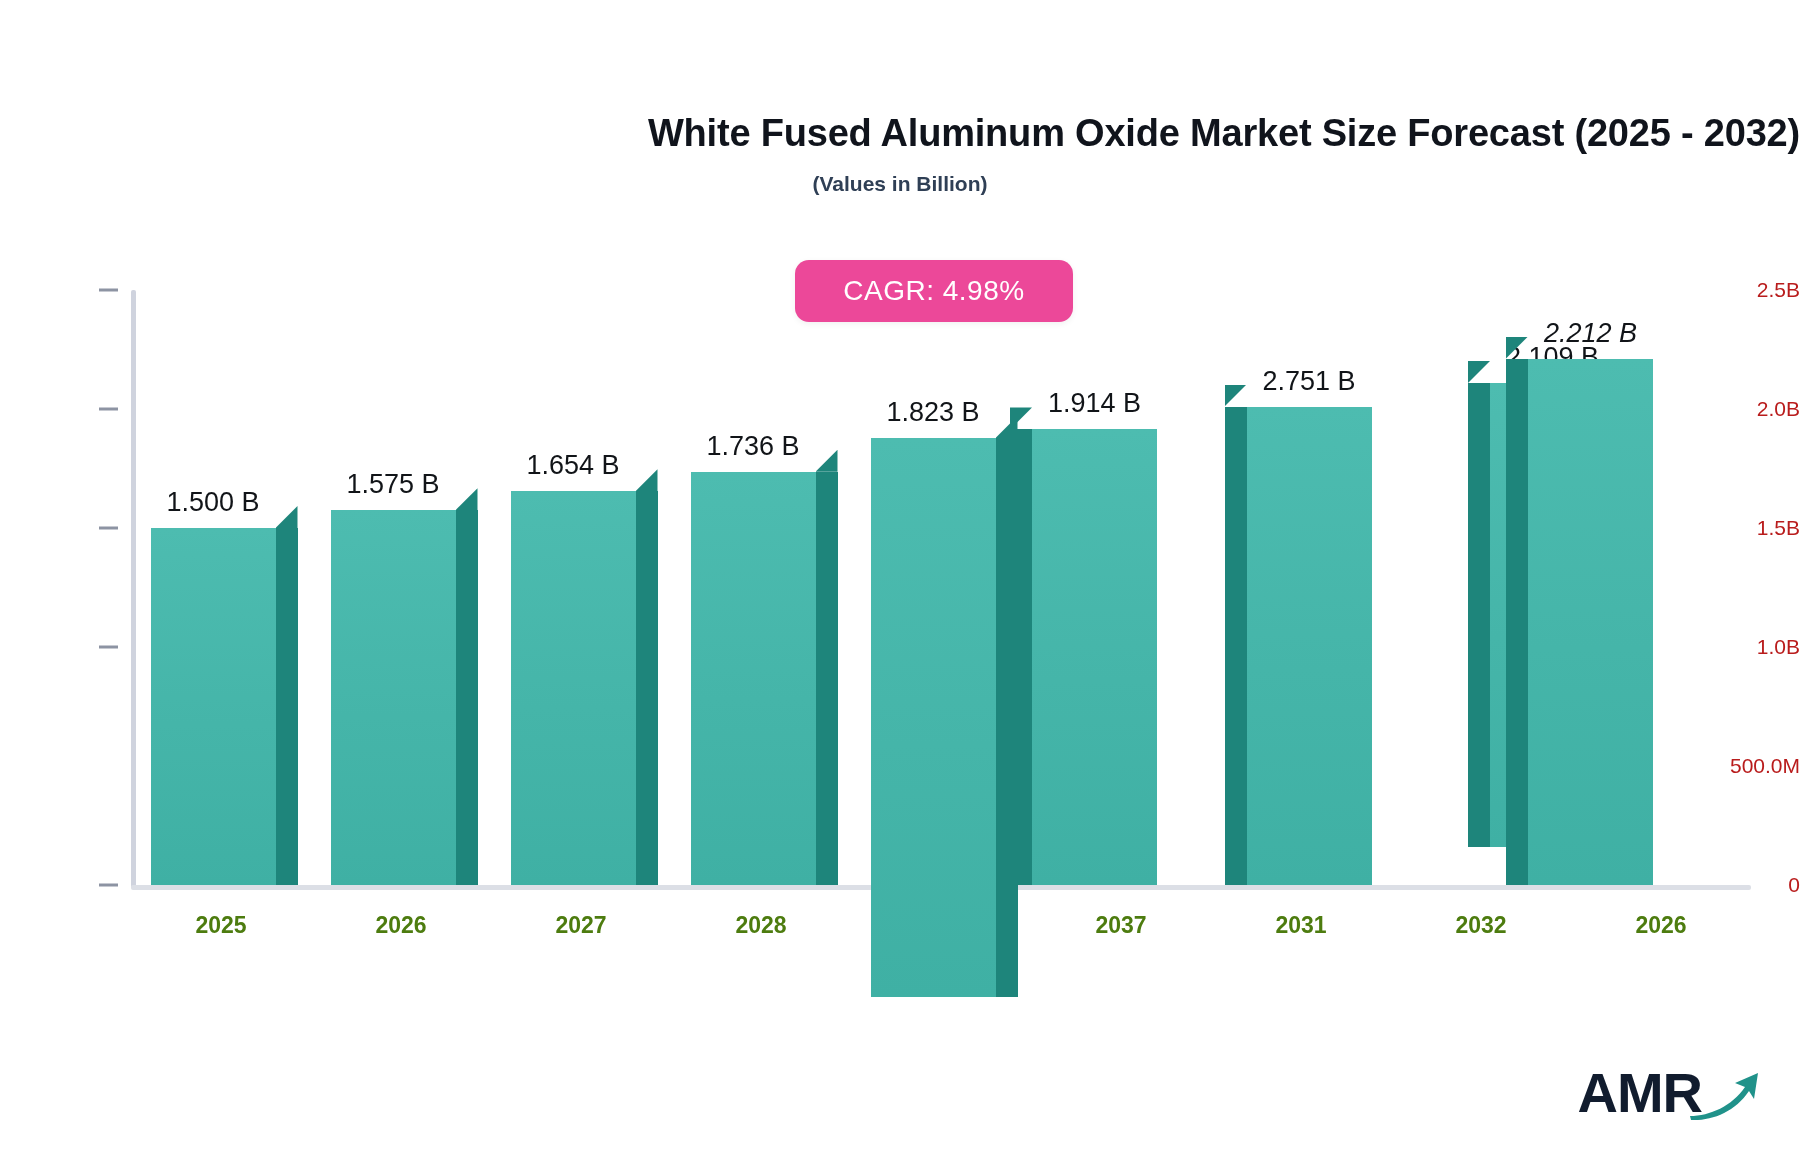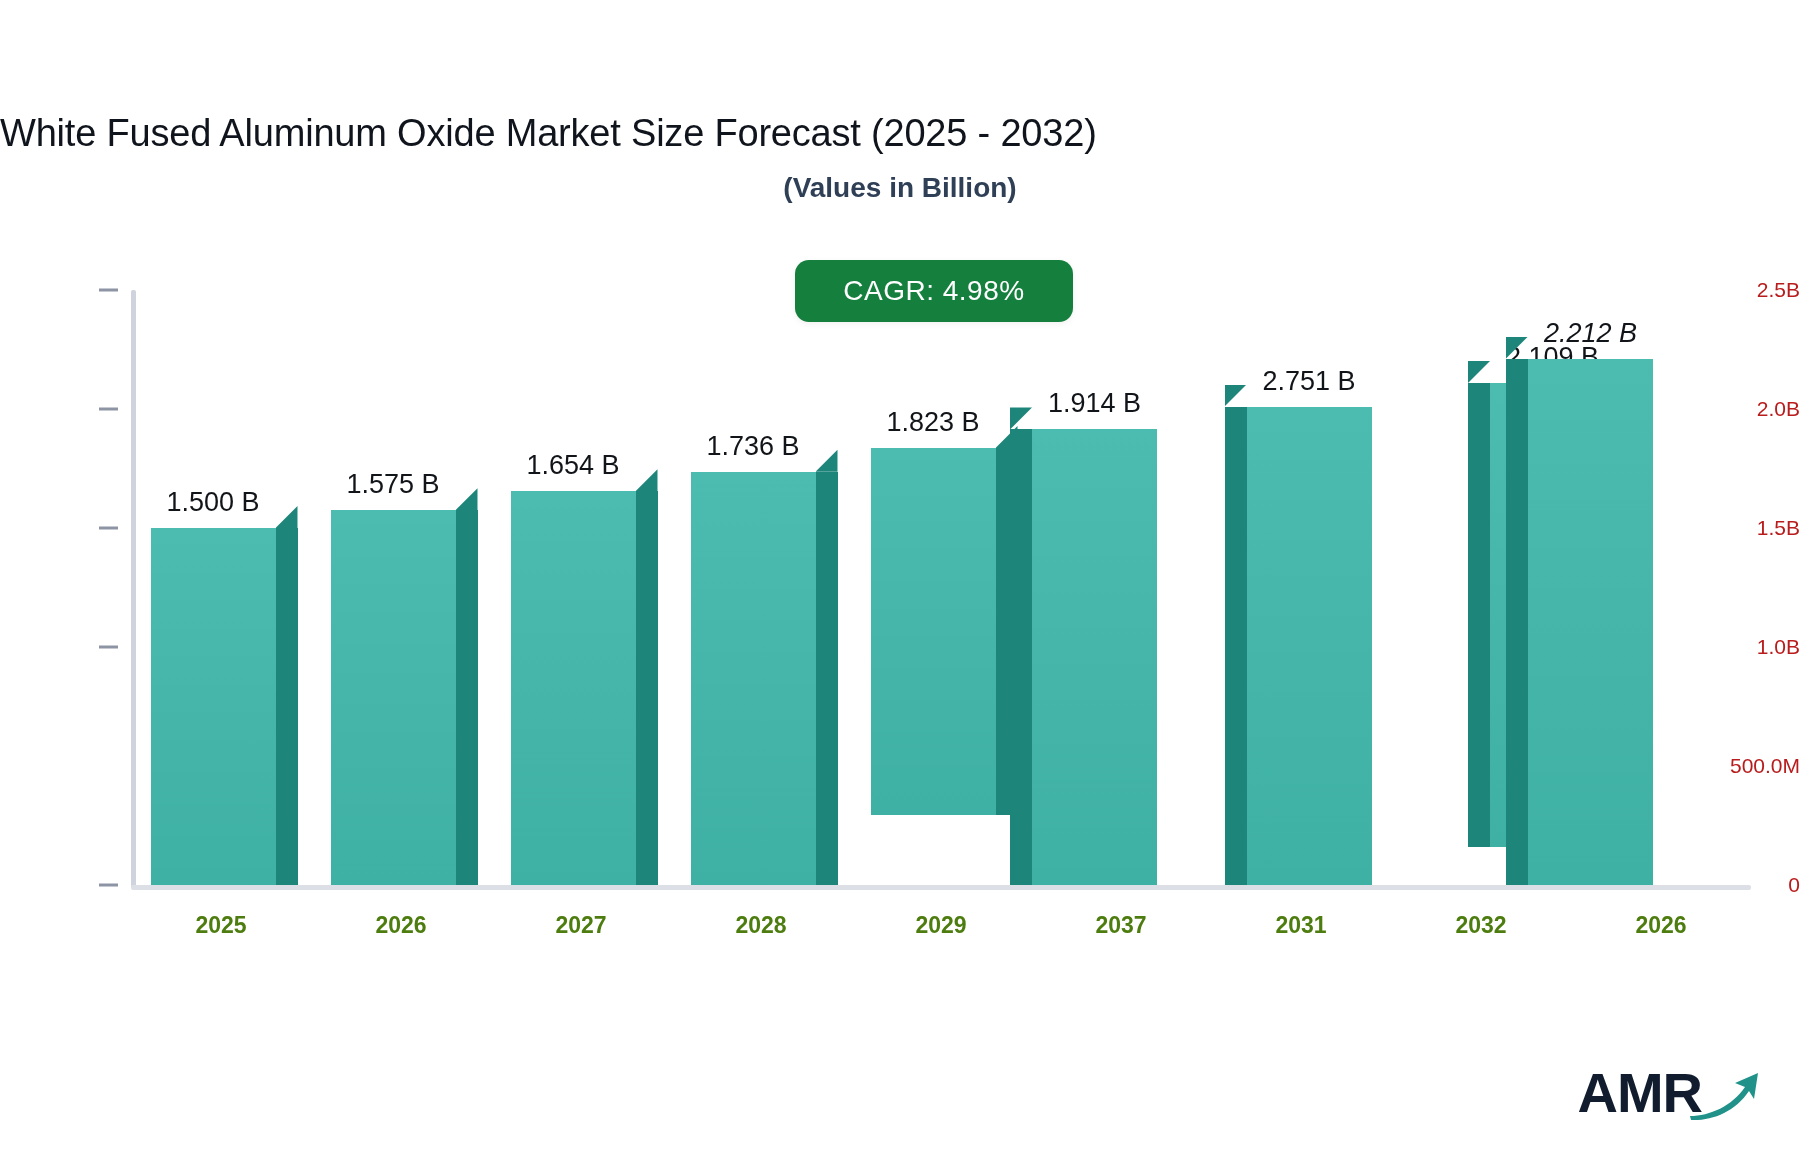--- a/index.html
+++ b/index.html
@@ -8,41 +8,41 @@
     background:#ffffff;
     font-family:"Liberation Sans", sans-serif;
     position:relative;
     overflow:hidden;
   }
 
   
   #chart-title {
     position:absolute;
     top:112px; left:0; width:1800px;
-    text-align:left;
+    text-align:right;
     font-size:38px;
-    font-weight:normal;
+    font-weight:bold;
     color:#10141c;
     letter-spacing:-0.2px;
   }
   #chart-subtitle {
     position:absolute;
     top:172px; left:0; width:1800px;
     text-align:center;
-    font-size:28px;
+    font-size:21px;
     font-weight:bold;
     color:#2f3f55;
   }
 
   
   #cagr-badge {
     position:absolute;
     top:260px; left:795px;
     width:278px; height:62px;
-    background:#15803d;
+    background:#ec4899;
     border-radius:14px;
     display:flex;
     align-items:center;
     justify-content:center;
     color:#ffffff;
     font-size:28px;
     letter-spacing:0.5px;
     box-shadow:0 2px 6px rgba(0,0,0,0.06);
   }
 
@@ -193,21 +193,21 @@
         <div class="bar-side right"></div>
         <div class="bar-cap right"></div>
         <div class="bar-value">1.654 B</div>
       </div>
       <div class="bar-group" style="left: 690.5px; top: 471.832px; width: 125px; height: 413.168px;">
         <div class="bar-front"></div>
         <div class="bar-side right"></div>
         <div class="bar-cap right"></div>
         <div class="bar-value">1.736 B</div>
       </div>
-      <div class="bar-group" style="left: 870.5px; top: 448px; width: 125px; height: 367px;">
+      <div class="bar-group" style="left: 870.5px; top: 438px; width: 125px; height: 559px;">
         <div class="bar-front"></div>
         <div class="bar-side right"></div>
         <div class="bar-cap right"></div>
         <div class="bar-value">1.823 B</div>
       </div>
       <div class="bar-group" style="left: 1032px; top: 429.468px; width: 125px; height: 455.532px;">
         <div class="bar-front"></div>
         <div class="bar-side left"></div>
         <div class="bar-cap left"></div>
         <div class="bar-value">1.914 B</div>

